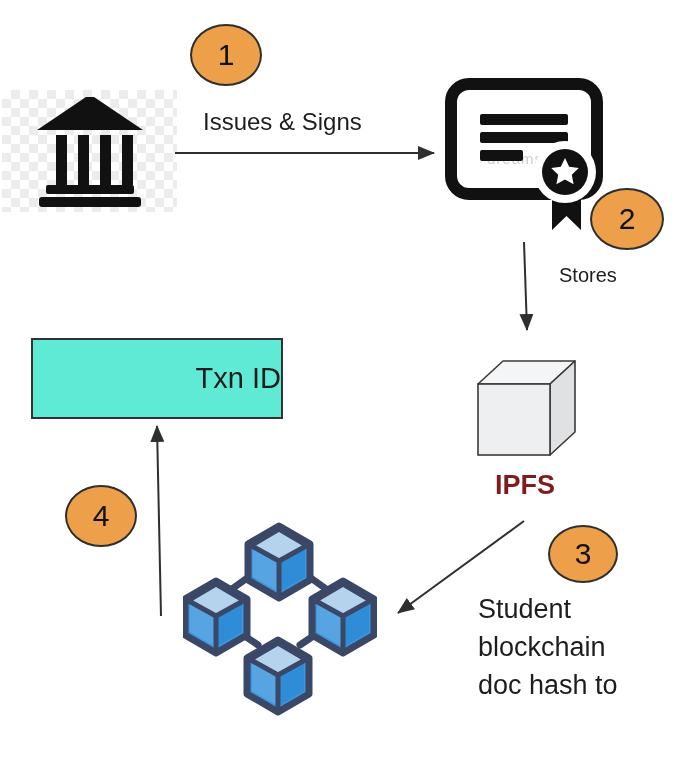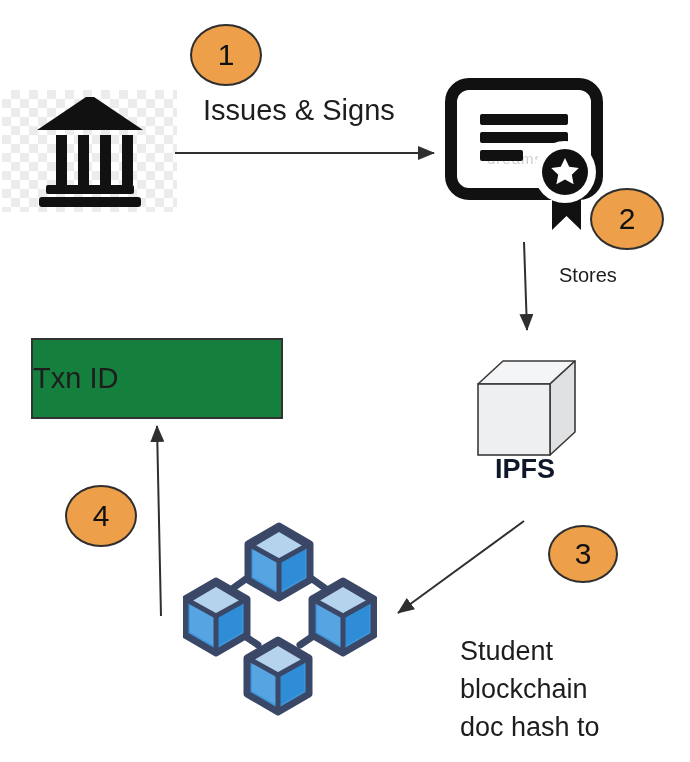--- a/index.html
+++ b/index.html
@@ -32,42 +32,42 @@
     font-size:30px;color:#111;
     z-index:4;
     box-sizing:border-box;
   }
   .badge1{left:190px;top:24px;width:72px;height:62px;}
   .badge2{left:590px;top:188px;width:74px;height:62px;}
   .badge3{left:548px;top:525px;width:70px;height:58px;}
   .badge4{left:65px;top:485px;width:72px;height:62px;}
 
   .lbl{white-space:nowrap;z-index:2;}
-  .issues{left:203px;top:94px;font-size:29px;}
+  .issues{left:203px;top:108px;font-size:24px;}
   .stores{left:559px;top:264px;font-size:20px;}
-  .ipfs-lbl{left:470px;top:454px;width:110px;text-align:center;
-            font-size:27px;font-weight:bold;color:#0f172a;}
-  .student{left:460px;top:590px;font-size:27px;line-height:38px;z-index:2;margin-top:42px;}
+  .ipfs-lbl{left:470px;top:470px;width:110px;text-align:center;
+            font-size:27px;font-weight:bold;color:#7f1d1d;}
+  .student{left:478px;top:590px;font-size:27px;line-height:38px;z-index:2;}
 
   
   .cert{left:435px;top:62px;width:177px;height:176px;background:#ffffff;z-index:2;}
   .cert svg{position:absolute;left:0;top:0;}
   .watermark{
     position:absolute;left:52px;top:88px;
     font-size:15px;color:#9a8f8f;opacity:.45;z-index:0;letter-spacing:1px;
   }
 
   .ipfs-node{left:470px;top:353px;width:110px;height:110px;z-index:2;}
   .blockchain{left:183px;top:522px;width:194px;height:196px;z-index:2;}
 
   
   .txn-box{
     left:31px;top:338px;width:252px;height:81px;
-    background:#15803d;border:2px solid #333333;box-sizing:border-box;
-    display:flex;align-items:center;justify-content:flex-start;
+    background:#5eead4;border:2px solid #333333;box-sizing:border-box;
+    display:flex;align-items:center;justify-content:flex-end;
     font-size:29px;z-index:2;
   }
 </style>
 </head>
 <body>
 
 <div class="canvas">
 
   <svg class="overlay" width="690" height="762" viewBox="0 0 690 762">
     <defs>

